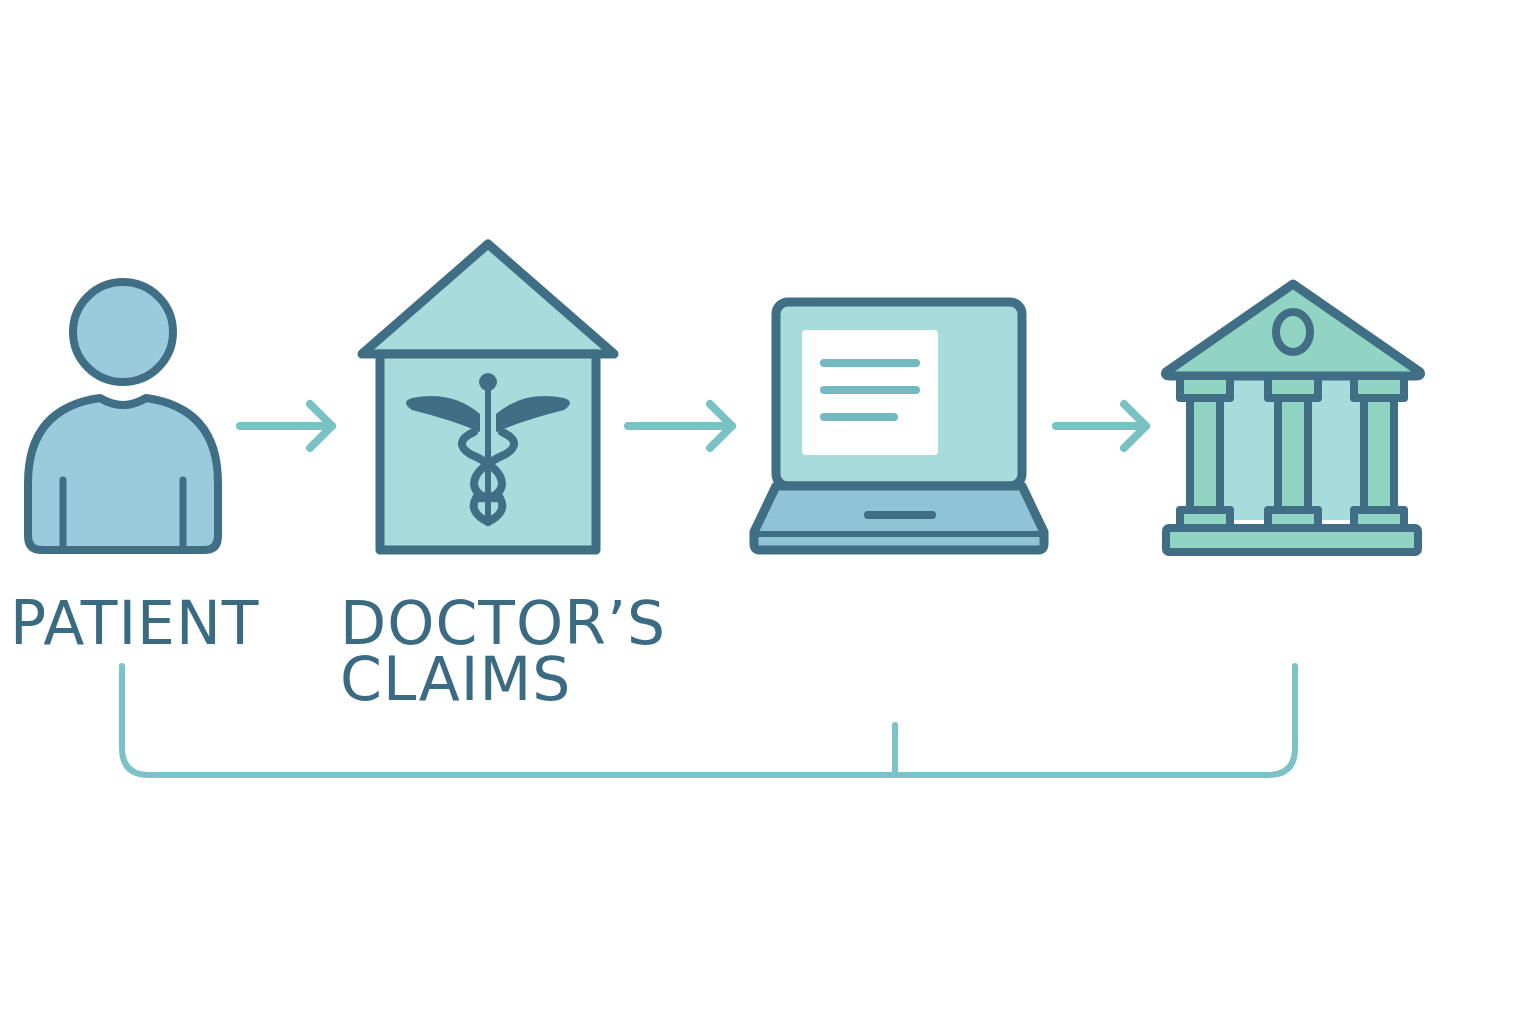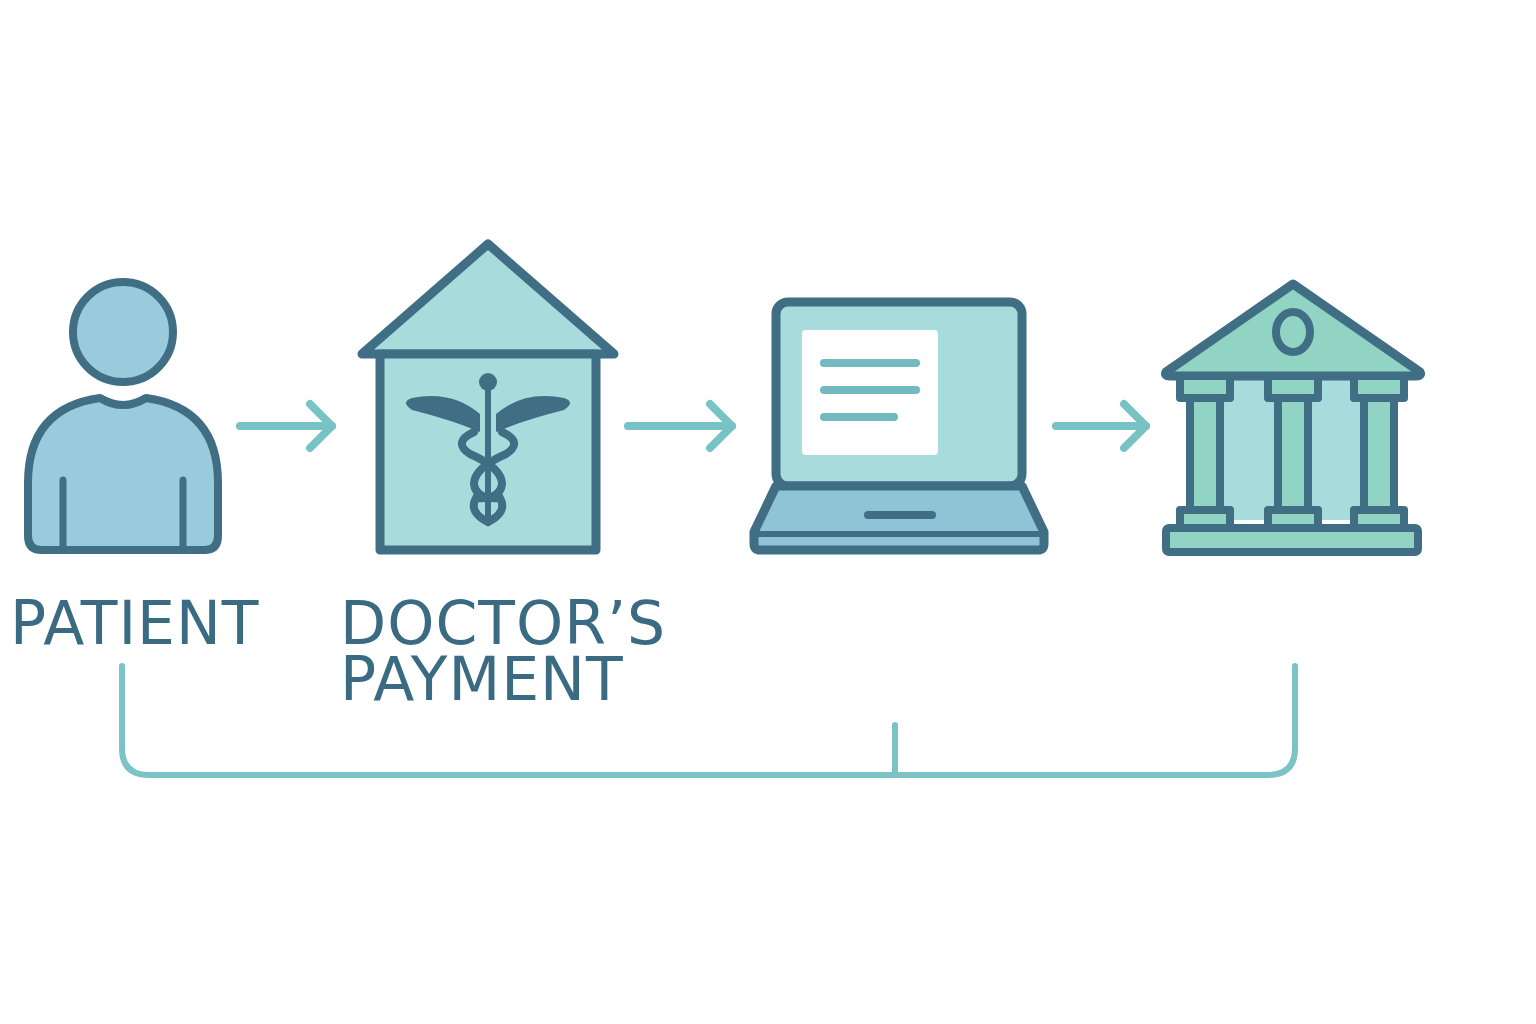--- a/index.html
+++ b/index.html
@@ -86,18 +86,18 @@
       <rect x="196" y="234" width="50" height="18"></rect>
       <rect x="8" y="252" width="252" height="24" rx="3"></rect>
     </g>
   </svg>
 
   <div class="label" style="left:10px; top:595px; width:230px;">
     <span>PATIENT</span>
   </div>
   <div class="label" style="left:340px; top:595px; width:296px;">
     <span>DOCTOR’S</span>
-    <span>PAYMENT</span>
+    <span>CLAIMS</span>
   </div>
   <div class="label" style="left:730px; top:595px; width:336px;">
   </div>
 
 </div>
 
 </body></html>

